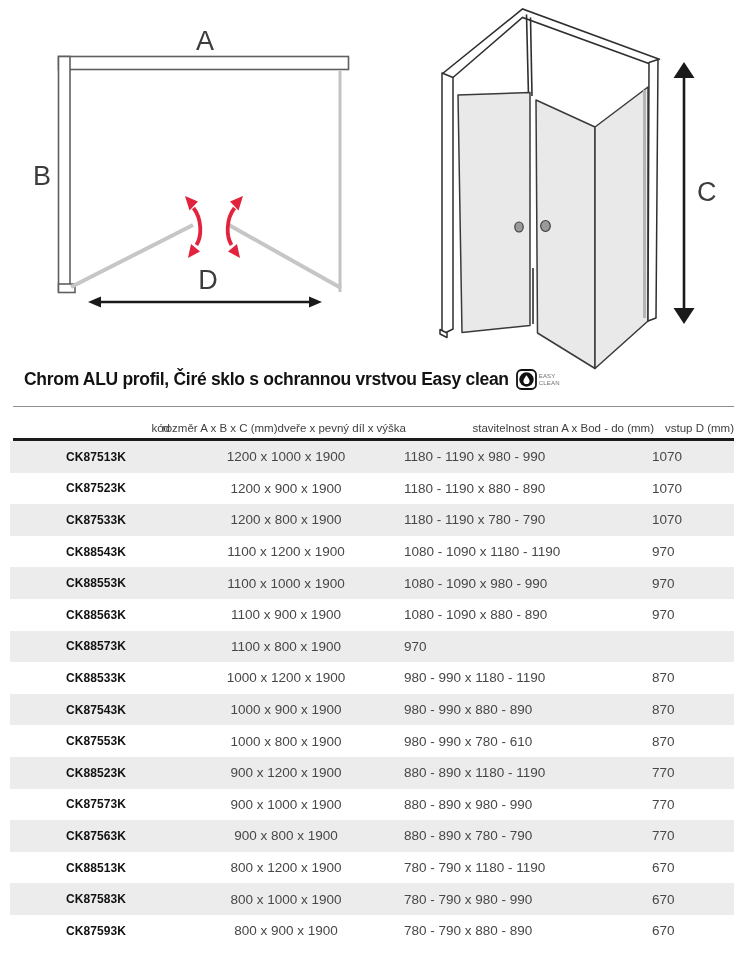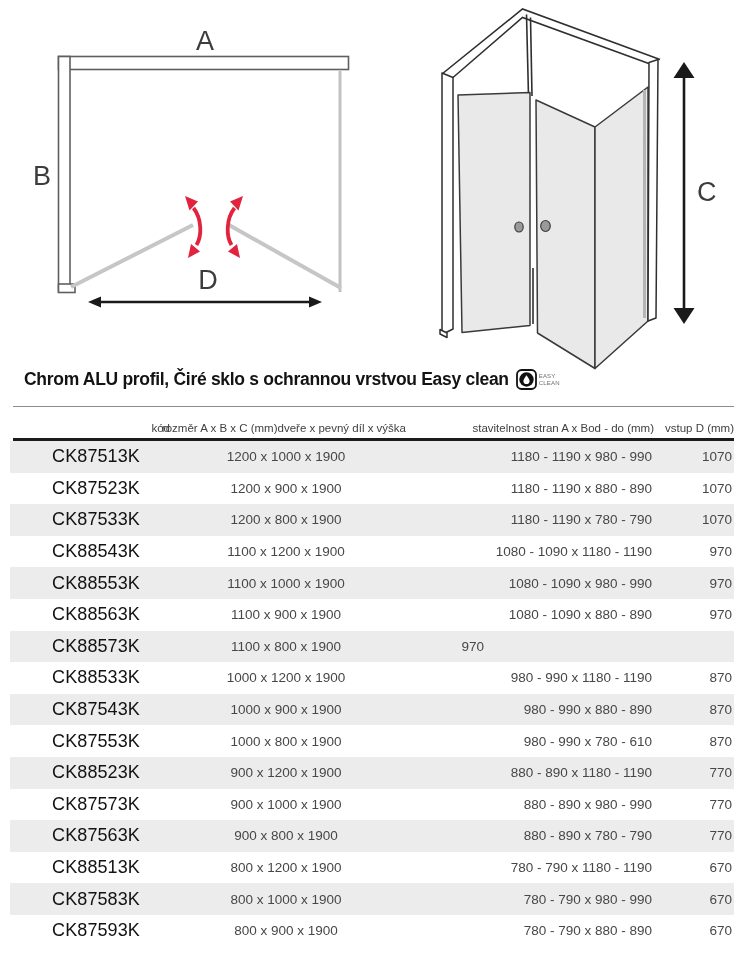--- a/index.html
+++ b/index.html
@@ -34,23 +34,23 @@
   .rule-thick{position:absolute;top:438px;left:13px;width:721px;height:2.6px;background:#1b1b1b;}
   .thead{position:absolute;top:407px;left:12px;width:722px;height:30px;display:flex;
          align-items:flex-end;padding-bottom:3px;box-sizing:border-box;
          font-size:11.5px;line-height:12.5px;color:#414141;}
   #rows{position:absolute;top:441px;left:10px;width:724px;}
   .row{display:flex;align-items:center;height:31.6px;font-size:13.5px;color:#474747;}
   .row.shaded{background:var(--row-shade,#ececec);}
   .c{box-sizing:border-box;white-space:nowrap;}
   .c1{width:158px;text-align:center;padding-left:14px;}
   .c2{width:236px;text-align:center;}
-  .c3{width:248px;text-align:right;}
-  .c4{width:80px;text-align:right;}
-  .kod{font-weight:normal;color:#121212;font-size:18px;letter-spacing:0.1px;}
+  .c3{width:248px;text-align:left;}
+  .c4{width:80px;text-align:left;}
+  .kod{font-weight:bold;color:#121212;font-size:12px;letter-spacing:0.1px;}
   .hc{display:flex;flex-direction:row;justify-content:flex-end;}
 </style>
 </head>
 <body>
 
 <div class="page">
 
   <svg class="diagrams" width="740" height="374" viewBox="0 0 740 374">
 
     <g>

